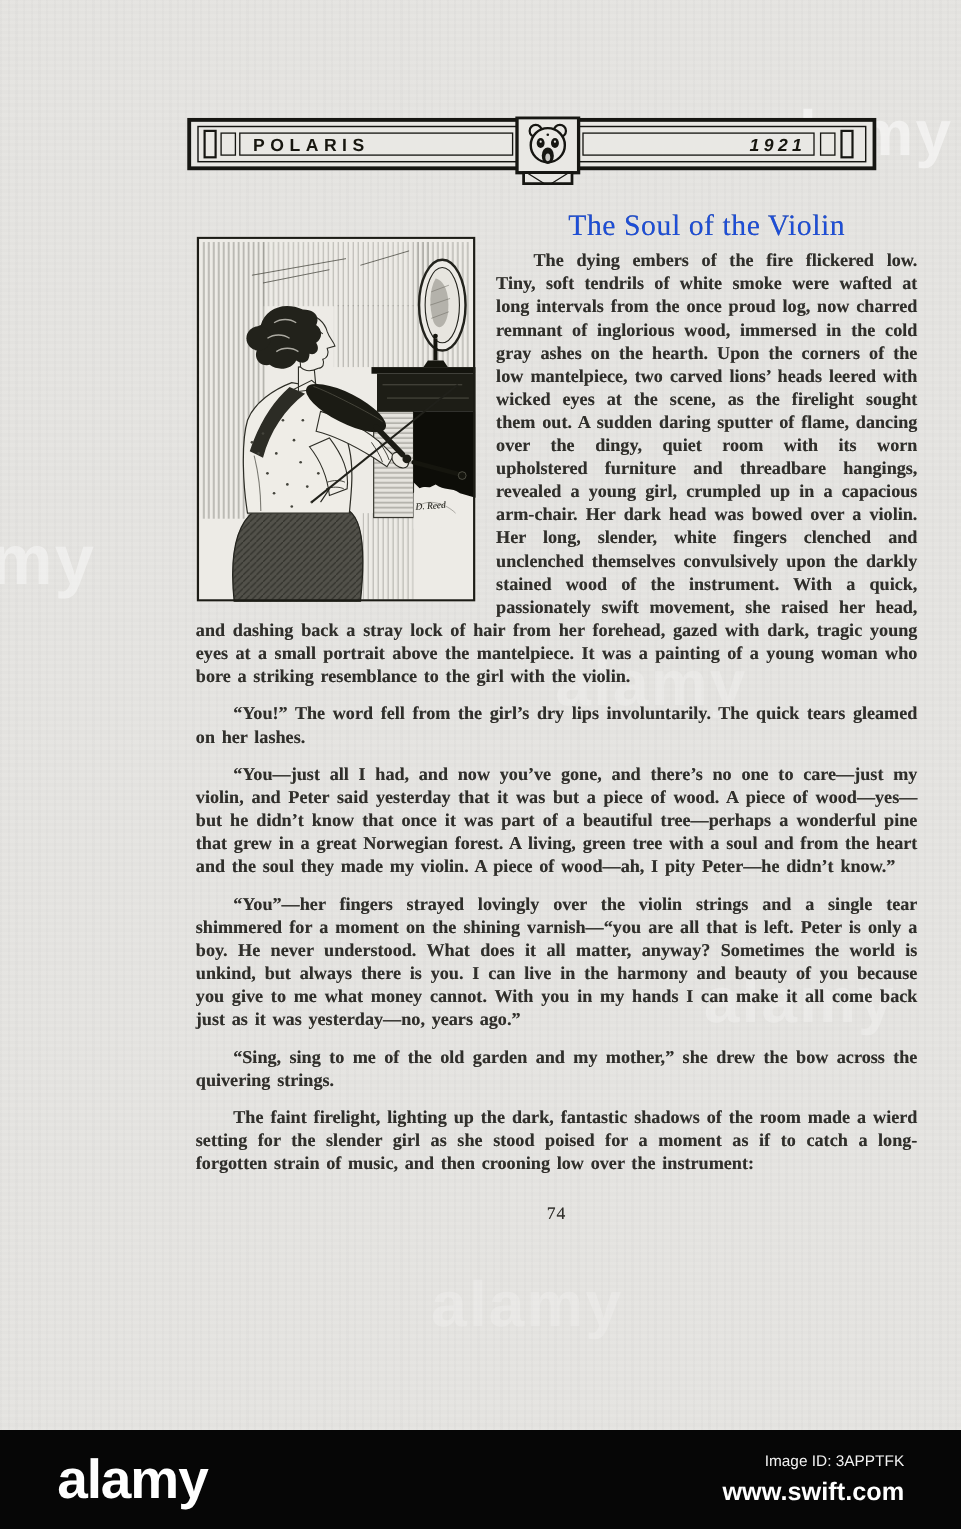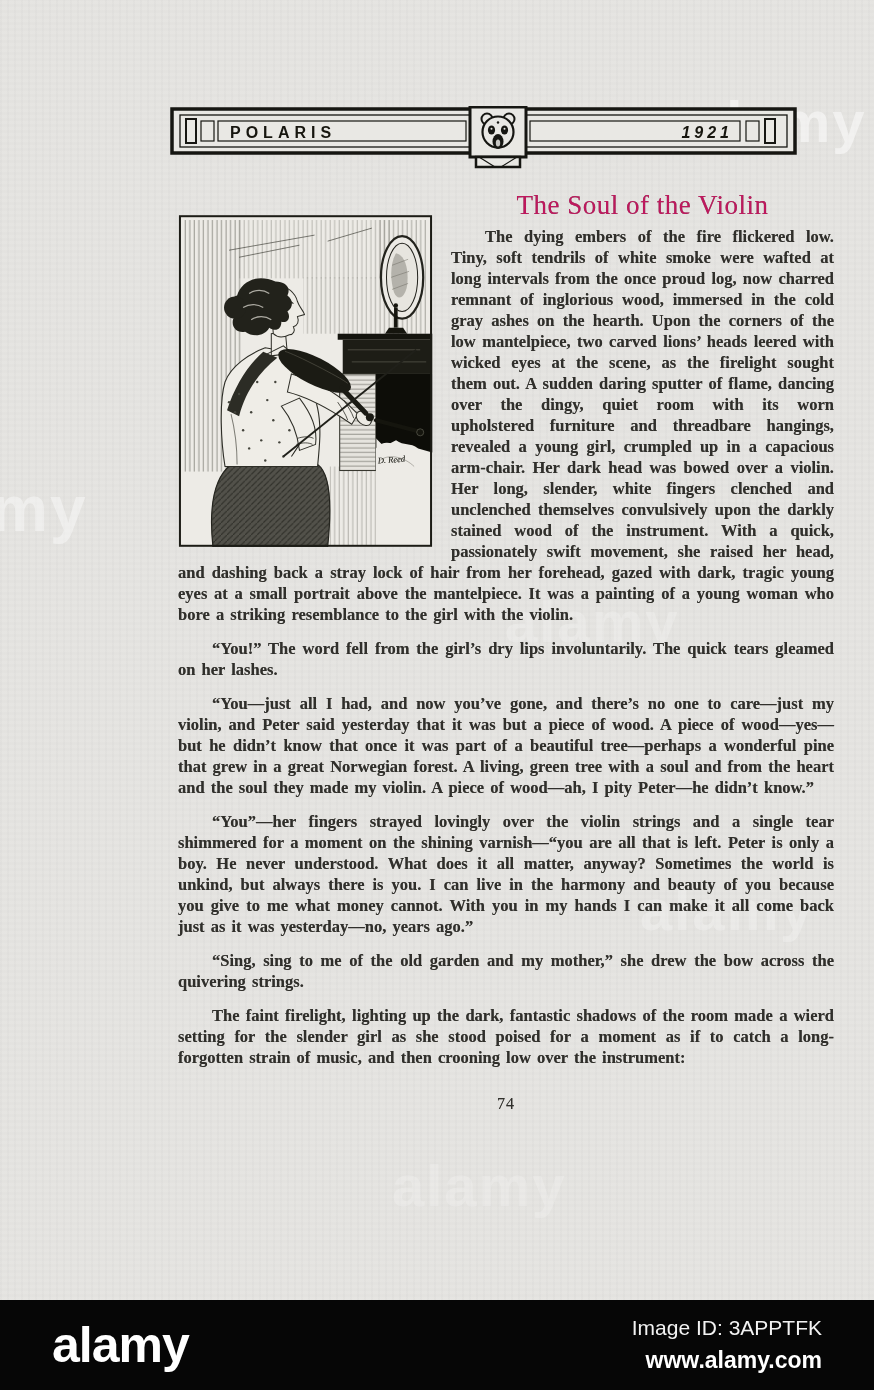--- a/index.html
+++ b/index.html
@@ -29,37 +29,37 @@
     color:#302f2b;font-size:16.5px;line-height:21px;text-align:justify;
     text-shadow:0 0 0.5px rgba(48,47,43,0.55);
   }
   .illustration{
     float:left;width:255px;height:332px;margin:27px 18px 10px 0;
   }
   .illustration svg{display:block;width:255px;height:332px;}
   h1.story-title{
     font-family:"Liberation Serif",serif;font-weight:400;
     font-size:27px;line-height:34px;margin:0 0 4px 0;
-    text-align:center;color:#be185d;letter-spacing:0.5px;text-indent:0;
+    text-align:center;color:#1d4ed8;letter-spacing:0.5px;text-indent:0;
   }
   .page-content p{margin:0 0 13px 0;text-indent:34px;word-spacing:2px;font-weight:bold;}
   .pagenum{clear:none;text-align:center;margin-top:25px;font-size:16px;letter-spacing:1px;}
   .signature-text{font-style:italic;}
   
   .footer-bar{
     position:absolute;left:0;bottom:0;width:874px;height:90px;background:#060606;
     display:flex;align-items:center;justify-content:space-between;
     padding:0 52px;box-sizing:border-box;
     font-family:"Liberation Sans",sans-serif;
   }
   .footer-logo{
     color:#ffffff;font-size:50px;font-weight:700;letter-spacing:-1px;line-height:1;
   }
   .footer-right{text-align:right;color:#f2f2f2;}
-  .footer-id{font-size:21px;margin-bottom:7px;}
+  .footer-id{font-size:14px;margin-bottom:7px;}
   .footer-url{font-size:23px;font-weight:700;color:#ffffff;}
 </style>
 </head>
 <body>
 
 <div class="paper-texture"></div>
 
 <div class="wm" style="left:-104px;top:472px;opacity:.42;">alamy</div>
 <div class="wm" style="left:692px;top:88px;opacity:.5;font-size:58px;">alamy</div>
 <div class="wm" style="left:505px;top:588px;opacity:.22;font-size:58px;">alamy</div>
@@ -220,15 +220,15 @@
   <p>“Sing, sing to me of the old garden and my mother,” she drew the bow across the quivering strings.</p>
   <p>The faint firelight, lighting up the dark, fantastic shadows of the room made a wierd setting for the slender girl as she stood poised for a moment as if to catch a long-forgotten strain of music, and then crooning low over the instrument:</p>
 
   <div class="pagenum">74</div>
 </div>
 
 <div class="footer-bar">
   <div class="footer-logo">alamy</div>
   <div class="footer-right">
     <div class="footer-id">Image ID: 3APPTFK</div>
-    <div class="footer-url">www.alamy.com</div>
+    <div class="footer-url">www.swift.com</div>
   </div>
 </div>
 
 </body></html>

